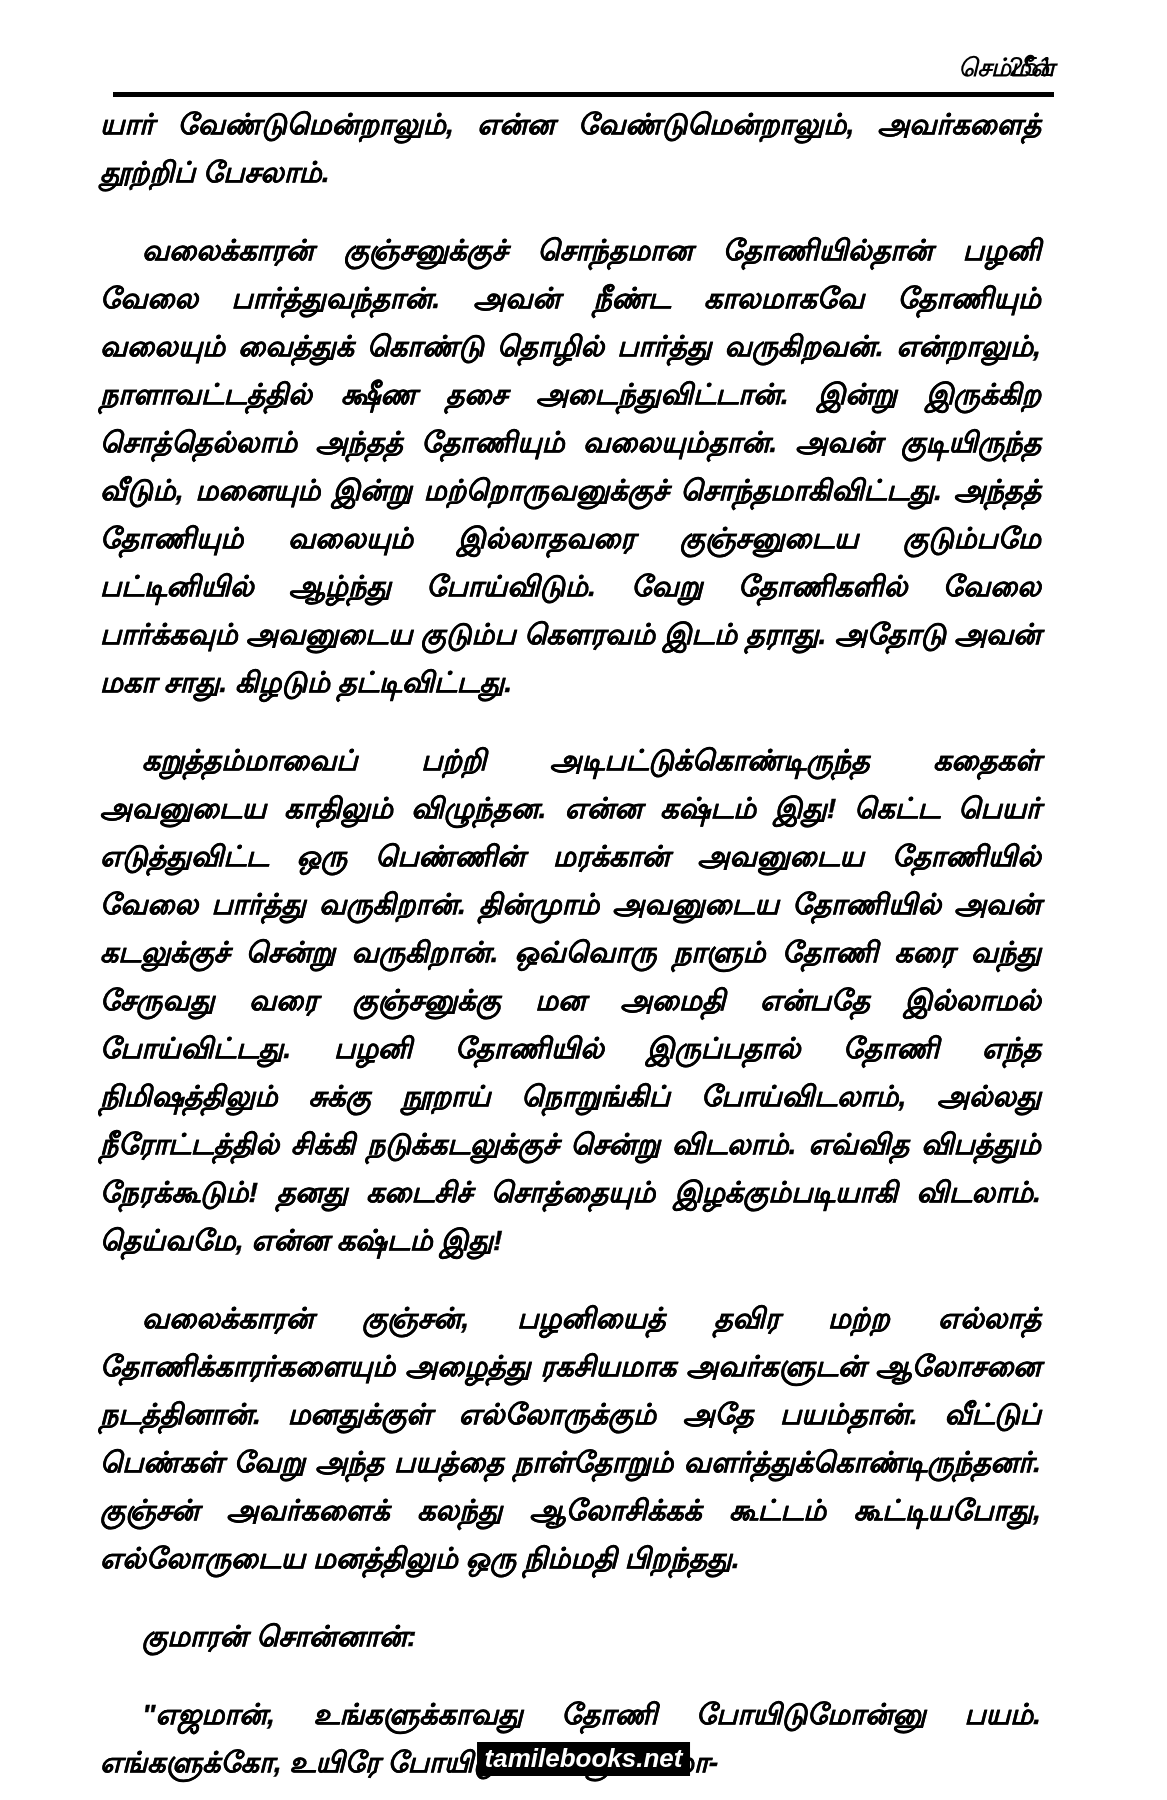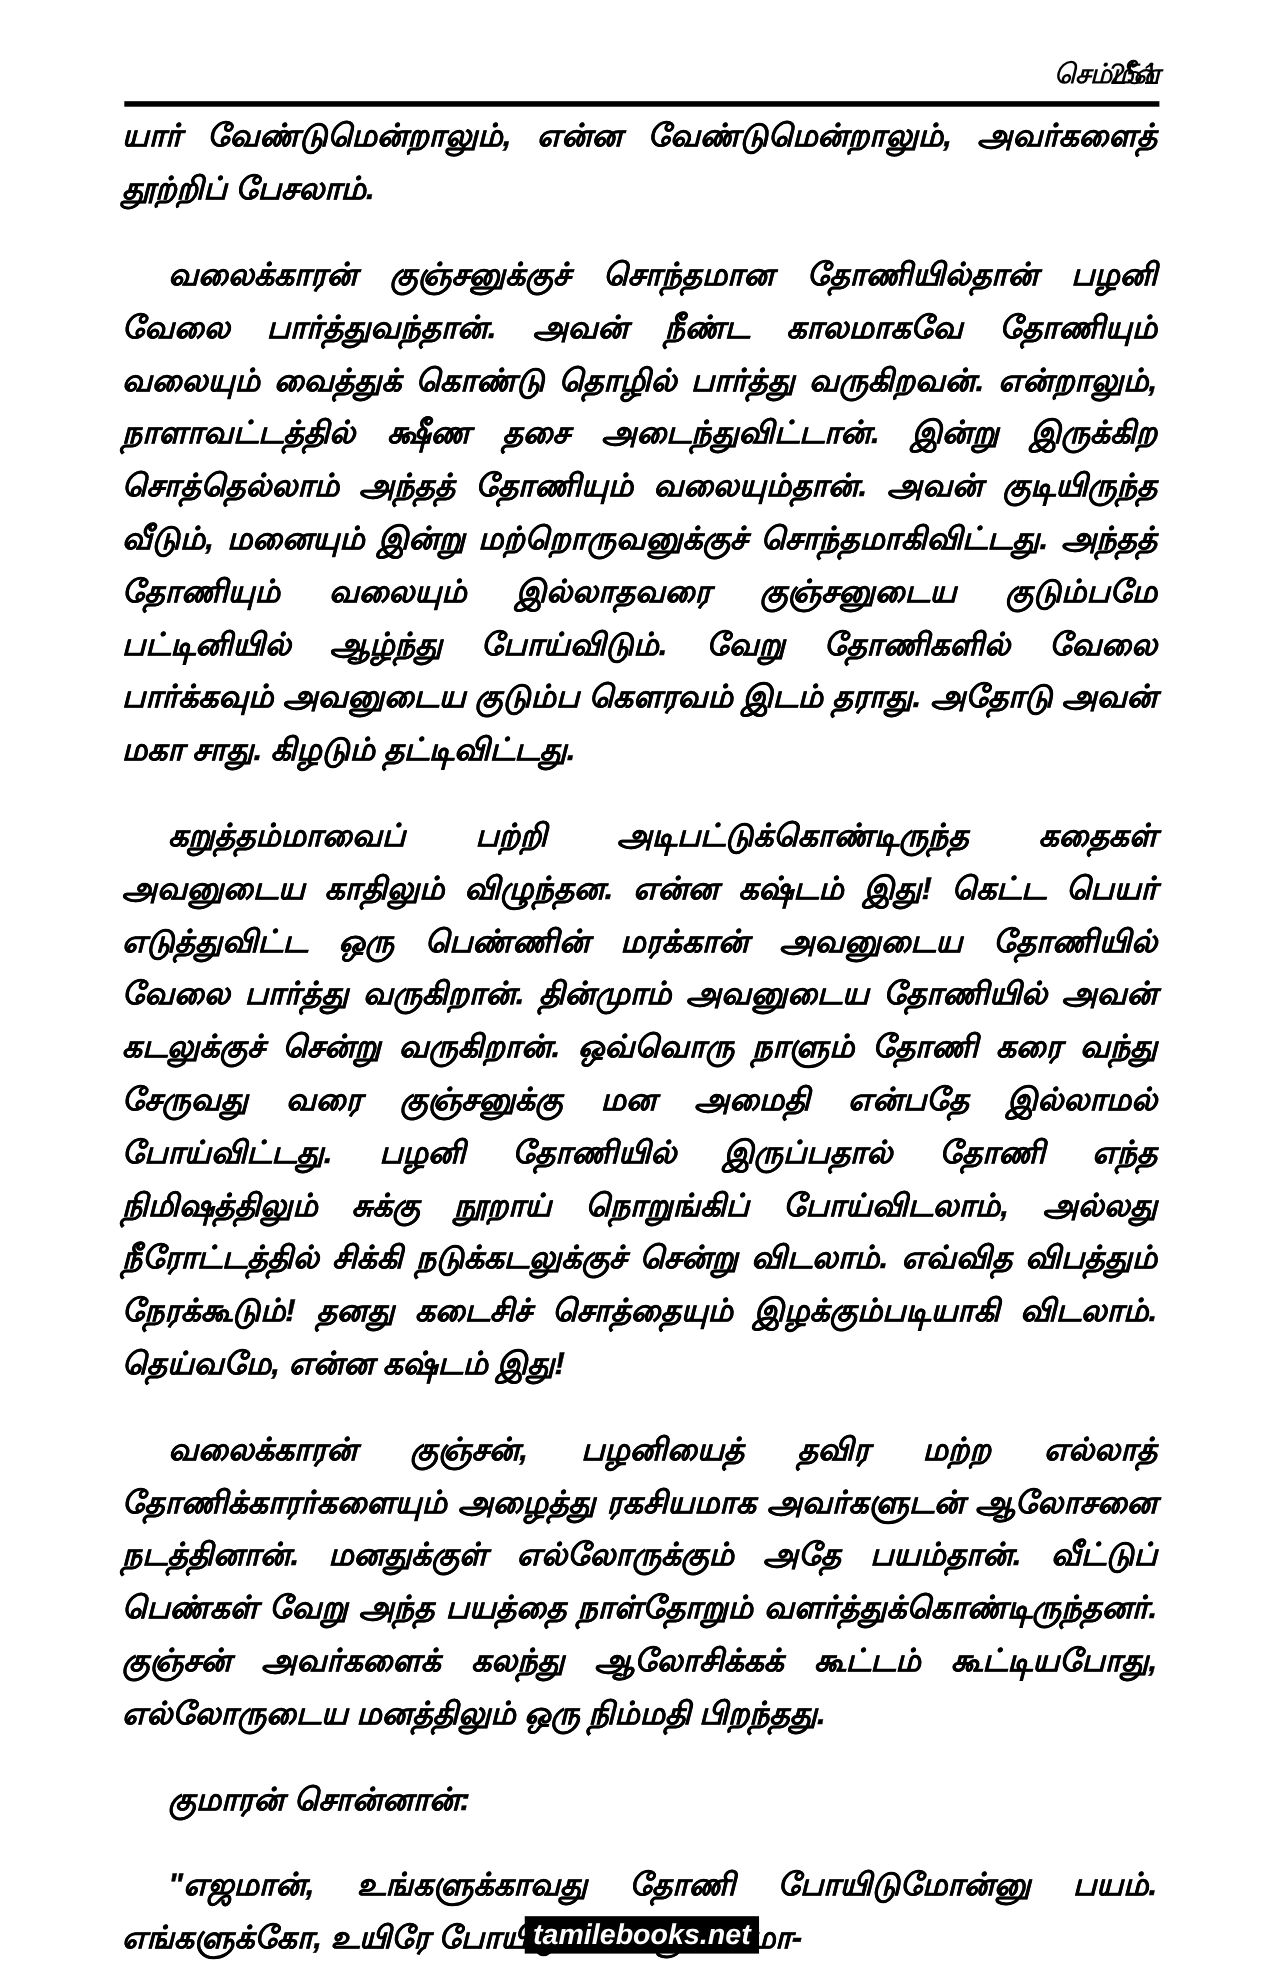--- a/index.html
+++ b/index.html
@@ -58,21 +58,21 @@
     left: 113px;
     top: 92px;
     width: 941px;
     height: 5px;
     background: #000000;
   }
 
   
   .column {
     position: absolute;
-    left: 111px;
+    left: 100px;
     top: 100px;
     width: 941px;
   }
 
   .para {
     font-family: "Liberation Sans", "DejaVu Sans", sans-serif;
     font-size: 28.5px;
     font-style: italic;
     font-weight: bold;
     line-height: 48px;

